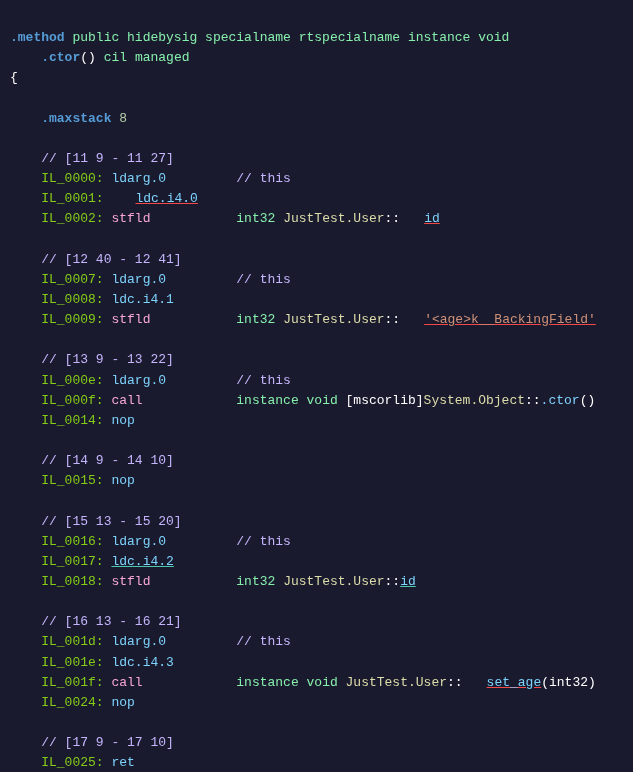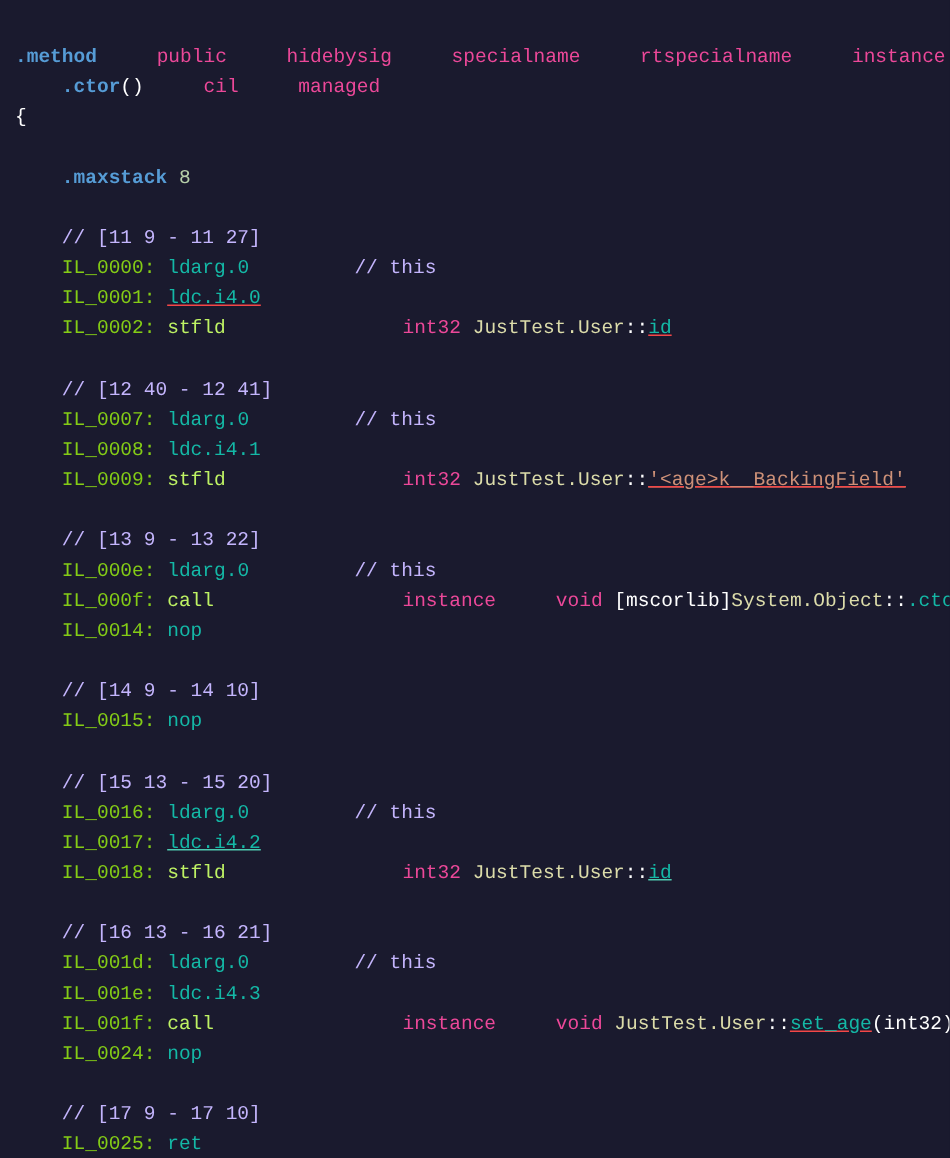--- a/index.html
+++ b/index.html
@@ -18,31 +18,31 @@
       padding: 8px 10px;
       line-height: 1.55;
       white-space: pre;
     }
     .line {
       display: block;
       min-height: 1.55em;
     }
     
     .kw-dot    { color: #569cd6; font-weight: bold; }   
-    .kw-blue   { color: #ec4899; margin-left: 32px; }   
+    .kw-blue   { color: #86efac; }   
     .kw-yellow { color: #dcdcaa; text-align: center; }   
-    .kw-cyan   { color: #14b8a6; }   
+    .kw-cyan   { color: #7dd3fc; }   
     .kw-green  { color: #c4b5fd; }   
-    .kw-red    { color: #bef264; }   
-    .kw-orange { color: #ce9178; text-decoration: underline; }   
+    .kw-red    { color: #f9a8d4; }   
+    .kw-orange { color: #ce9178; }   
     .kw-white  { color: #ffffff; }
     .kw-gray   { color: #84cc16; }
     .kw-ldc    { color: #b5cea8; }   
 
     
-    .ul-red    { text-decoration: underline; text-decoration-color: #f44747; }
+    .ul-red    { text-decoration: underline; text-decoration-color: #f44747; margin-left: 24px; }
     .ul-blue   { text-decoration: underline; text-decoration-color: #4ec9b0; }
   </style>
 </head>
 <body>
 
 <div class="code-area" id="code-container">
 <span class="line"><span class="kw-dot">.method</span> <span class="kw-blue">public</span> <span class="kw-blue">hidebysig</span> <span class="kw-blue">specialname</span> <span class="kw-blue">rtspecialname</span> <span class="kw-blue">instance</span> <span class="kw-blue">void</span></span><span class="line">    <span class="kw-dot">.ctor</span><span class="kw-white">()</span> <span class="kw-blue">cil</span> <span class="kw-blue">managed</span></span><span class="line"><span class="kw-white">{</span></span><span class="line"></span><span class="line">    <span class="kw-dot">.maxstack</span> <span class="kw-ldc">8</span></span><span class="line"></span><span class="line">    <span class="kw-green">// [11 9 - 11 27]</span></span><span class="line">    <span class="kw-gray">IL_0000:</span> <span class="kw-cyan">ldarg.0</span>         <span class="kw-green">// this</span></span><span class="line">    <span class="kw-gray">IL_0001:</span> <span class="kw-cyan"><span class="ul-red">ldc.i4.0</span></span></span><span class="line">    <span class="kw-gray">IL_0002:</span> <span class="kw-red">stfld</span>           <span class="kw-blue">int32</span> <span class="kw-yellow">JustTest.User</span><span class="kw-white">::</span><span class="kw-cyan"><span class="ul-red">id</span></span></span><span class="line"></span><span class="line">    <span class="kw-green">// [12 40 - 12 41]</span></span><span class="line">    <span class="kw-gray">IL_0007:</span> <span class="kw-cyan">ldarg.0</span>         <span class="kw-green">// this</span></span><span class="line">    <span class="kw-gray">IL_0008:</span> <span class="kw-cyan">ldc.i4.1</span></span><span class="line">    <span class="kw-gray">IL_0009:</span> <span class="kw-red">stfld</span>           <span class="kw-blue">int32</span> <span class="kw-yellow">JustTest.User</span><span class="kw-white">::</span><span class="kw-orange"><span class="ul-red">'&lt;age&gt;k__BackingField'</span></span></span><span class="line"></span><span class="line">    <span class="kw-green">// [13 9 - 13 22]</span></span><span class="line">    <span class="kw-gray">IL_000e:</span> <span class="kw-cyan">ldarg.0</span>         <span class="kw-green">// this</span></span><span class="line">    <span class="kw-gray">IL_000f:</span> <span class="kw-red">call</span>            <span class="kw-blue">instance</span> <span class="kw-blue">void</span> <span class="kw-white">[mscorlib]</span><span class="kw-yellow">System.Object</span><span class="kw-white">::</span><span class="kw-cyan">.ctor</span><span class="kw-white">()</span></span><span class="line">    <span class="kw-gray">IL_0014:</span> <span class="kw-cyan">nop</span></span><span class="line"></span><span class="line">    <span class="kw-green">// [14 9 - 14 10]</span></span><span class="line">    <span class="kw-gray">IL_0015:</span> <span class="kw-cyan">nop</span></span><span class="line"></span><span class="line">    <span class="kw-green">// [15 13 - 15 20]</span></span><span class="line">    <span class="kw-gray">IL_0016:</span> <span class="kw-cyan">ldarg.0</span>         <span class="kw-green">// this</span></span><span class="line">    <span class="kw-gray">IL_0017:</span> <span class="kw-cyan"><span class="ul-blue">ldc.i4.2</span></span></span><span class="line">    <span class="kw-gray">IL_0018:</span> <span class="kw-red">stfld</span>           <span class="kw-blue">int32</span> <span class="kw-yellow">JustTest.User</span><span class="kw-white">::</span><span class="kw-cyan"><span class="ul-blue">id</span></span></span><span class="line"></span><span class="line">    <span class="kw-green">// [16 13 - 16 21]</span></span><span class="line">    <span class="kw-gray">IL_001d:</span> <span class="kw-cyan">ldarg.0</span>         <span class="kw-green">// this</span></span><span class="line">    <span class="kw-gray">IL_001e:</span> <span class="kw-cyan">ldc.i4.3</span></span><span class="line">    <span class="kw-gray">IL_001f:</span> <span class="kw-red">call</span>            <span class="kw-blue">instance</span> <span class="kw-blue">void</span> <span class="kw-yellow">JustTest.User</span><span class="kw-white">::</span><span class="kw-cyan"><span class="ul-red">set_age</span></span><span class="kw-white">(int32)</span></span><span class="line">    <span class="kw-gray">IL_0024:</span> <span class="kw-cyan">nop</span></span><span class="line"></span><span class="line">    <span class="kw-green">// [17 9 - 17 10]</span></span><span class="line">    <span class="kw-gray">IL_0025:</span> <span class="kw-cyan">ret</span></span></div>
 
 </body></html>

